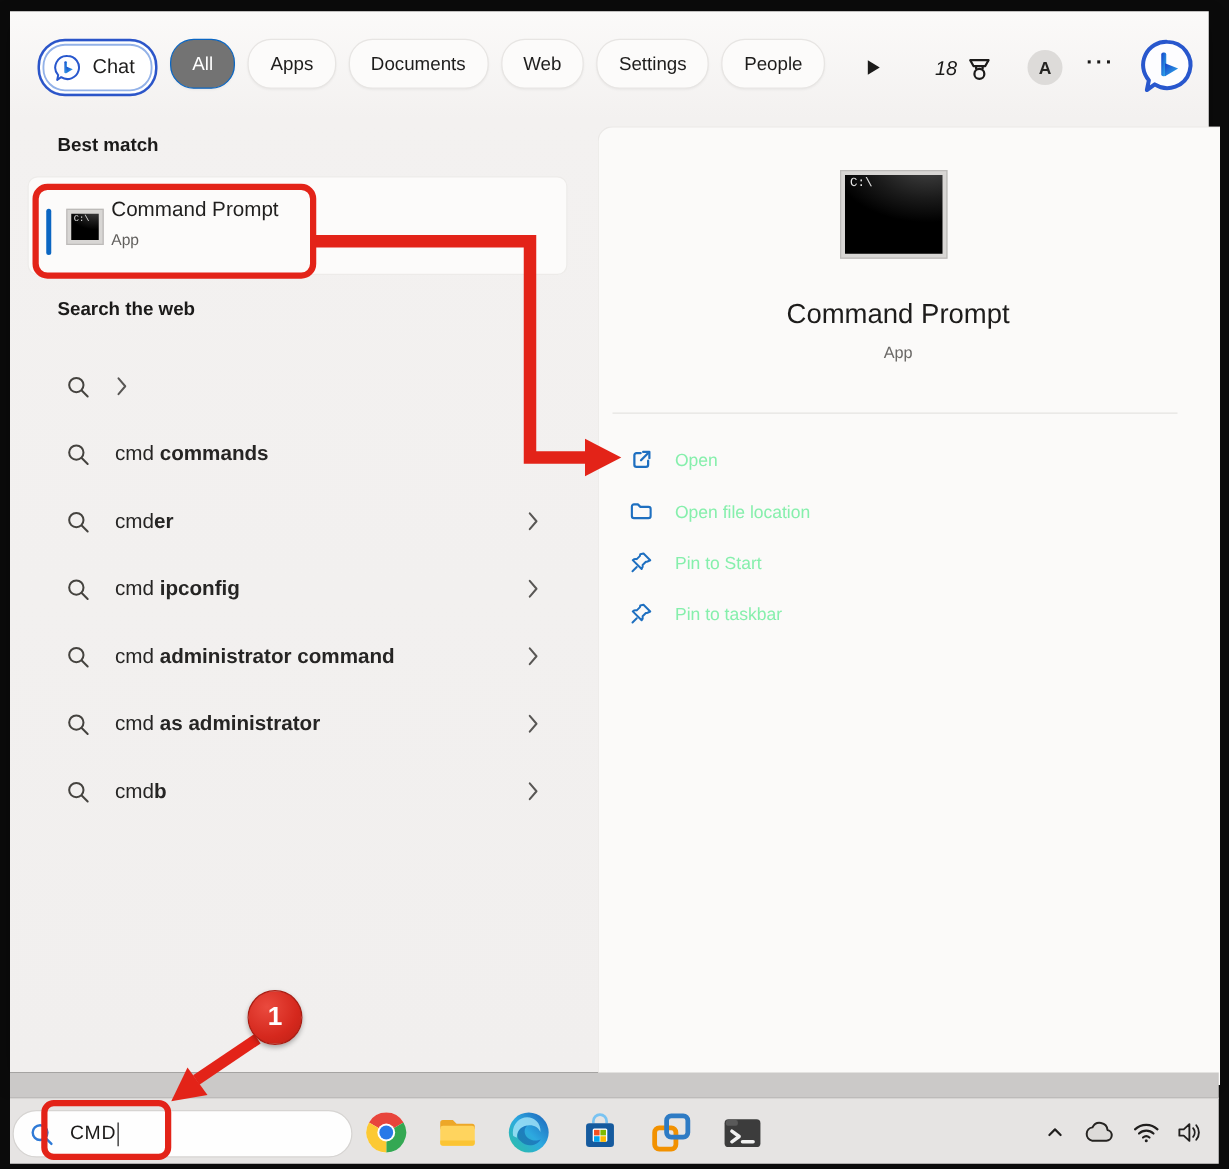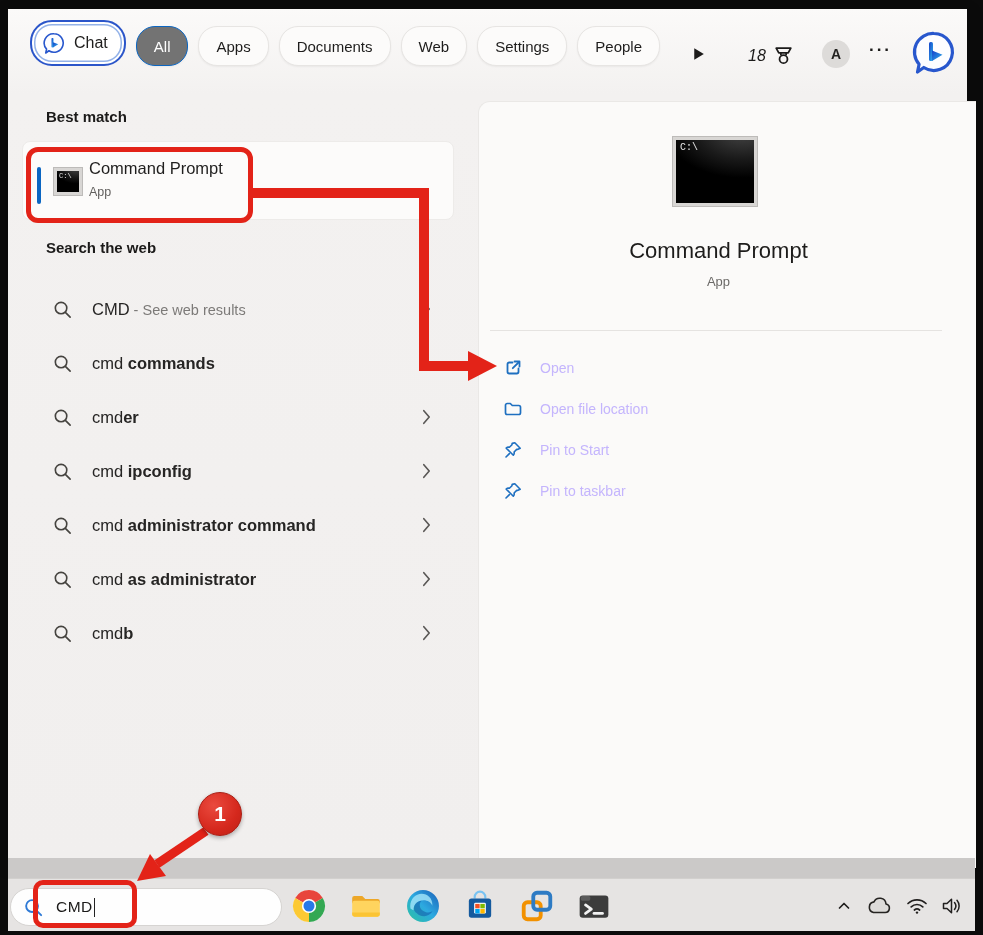--- a/index.html
+++ b/index.html
@@ -10,21 +10,21 @@
   
   #window{position:absolute;left:8px;top:9px;width:959px;height:849px;
           background:linear-gradient(180deg,#fbfaf9 0%,#f3f1f0 10%,#f1efee 100%);
           box-shadow:0 6px 16px rgba(0,0,0,.25);}
   
   #right-panel{position:absolute;left:470px;top:92px;width:497px;height:766px;
           background:#fbfaf9;border-top-left-radius:12px;
           border-left:1px solid #eae8e6;border-top:1px solid #eae8e6;}
 
   
-  #tabs-row{position:absolute;left:30px;top:20px;display:flex;align-items:flex-end;gap:10px;}
+  #tabs-row{position:absolute;left:30px;top:31px;display:flex;align-items:flex-start;gap:10px;}
   .pill{height:38px;display:flex;align-items:center;padding:0 17px;border-radius:19px;
         background:#fcfbfa;border:1px solid #e7e5e3;color:#1e1d1c;font-size:15px;
         box-shadow:0 1px 2px rgba(0,0,0,.05);white-space:nowrap;}
   .pill.active{background:#737373;border-color:#0b66c2;color:#fff;}
   #chat-pill{height:42px;border-radius:22px;display:flex;align-items:center;gap:8px;
         padding:0 16px 0 10px;background:#fff;border:2px solid #2b55c9;
         box-shadow:inset 0 0 0 2px #fff,inset 0 0 0 3.5px #93b2e8;
         color:#1e1d1c;font-size:16px;}
   .islot{display:inline-block;line-height:0;}
   #play-btn{position:absolute;left:690px;top:45px;width:17px;height:18px;}
@@ -65,21 +65,21 @@
   #pv-icon{position:absolute;left:672px;top:136px;width:86px;height:71px;}
   #pv-icon .cmd-inner{font-size:10px;padding:2px 4px;}
   #pv-title{position:absolute;left:470px;top:238px;width:497px;text-align:center;
         font-size:22px;color:#1d1c1b;}
   #pv-type{position:absolute;left:470px;top:274px;width:497px;text-align:center;
         font-size:13px;color:#6b6967;}
   #pv-divider{position:absolute;left:490px;top:330px;width:452px;height:1px;background:#e5e3e1;}
   #action-list{position:absolute;left:503px;top:347px;}
   .action-row{height:41px;display:flex;align-items:center;gap:17px;}
   .action-row .islot{width:20px;height:20px;flex:none;}
-  .action-label{font-size:14px;color:#c4b5fd;}
+  .action-label{font-size:14px;color:#86efac;}
 
   
   #anno-svg{position:absolute;inset:0;width:983px;height:935px;pointer-events:none;z-index:40;}
   .red-rect{position:absolute;border:5px solid #e32318;box-sizing:border-box;z-index:41;}
   #rect-best-match{left:26px;top:147px;width:227px;height:76px;border-radius:12px;}
   #rect-search{left:33px;top:880px;width:104px;height:48px;border-radius:10px;z-index:61;}
   #step-badge{position:absolute;left:198px;top:792px;width:42px;height:42px;border-radius:50%;
         background:radial-gradient(circle at 35% 30%, #ea4a3e 0%, #d5281d 60%, #bb2015 100%);
         border:1px solid #a81d13;z-index:50;display:flex;align-items:center;justify-content:center;
         color:#fff;font-size:21px;font-weight:bold;box-shadow:0 2px 4px rgba(0,0,0,.3);}
@@ -171,21 +171,20 @@
     <div id="bm-type">App</div>
   </div>
 
   <div class="section-title" style="left:46px;top:239px">Search the web</div>
   <div id="web-list">
   <div class="web-row">
     <span class="islot mag"><svg viewBox="0 0 22 22" width="100%" height="100%" fill="none" stroke="#45433f" stroke-width="1.7" stroke-linecap="round">
             <circle cx="9.5" cy="9.5" r="6"></circle>
             <line x1="14" y1="14" x2="19" y2="19"></line>
           </svg></span>
-    <span class="q-text"><span class="q-pre">CMD</span><span class="q-bold"></span><span class="q-note"> - See web results</span></span>
     <span class="islot chev"><svg viewBox="0 0 12 20" width="100%" height="100%" fill="none" stroke="#595755" stroke-width="1.8" stroke-linecap="round" stroke-linejoin="round">
             <path d="M3 3 l6 7 -6 7"></path>
           </svg></span>
   </div>
 
   <div class="web-row">
     <span class="islot mag"><svg viewBox="0 0 22 22" width="100%" height="100%" fill="none" stroke="#45433f" stroke-width="1.7" stroke-linecap="round">
             <circle cx="9.5" cy="9.5" r="6"></circle>
             <line x1="14" y1="14" x2="19" y2="19"></line>
           </svg></span>

